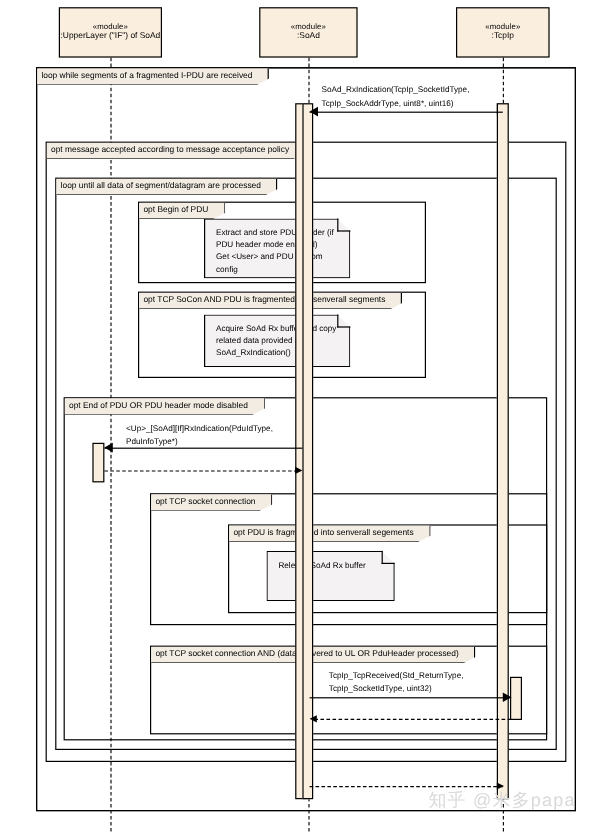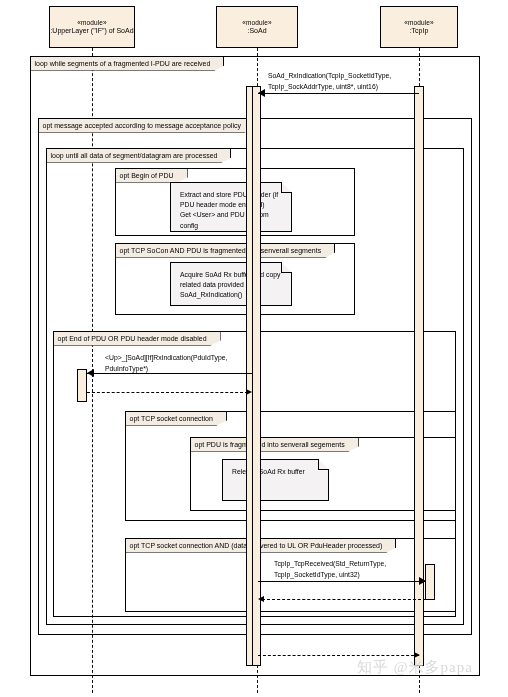--- a/index.html
+++ b/index.html
@@ -78,21 +78,21 @@
     border-right:6px solid #000;
   }
   .msglabel{
     position:absolute;font-size:6.8px;line-height:1.55;white-space:pre-line;
     color:#000;
   }
 
   
   .watermark{
     position:absolute;font-size:15px;color:#d9d9d9;letter-spacing:1px;
-    font-family:Liberation Serif, serif;white-space:nowrap;
+    font-family:Liberation Sans, sans-serif;white-space:nowrap;
   }
 </style>
 </head>
 <body>
 
 <div id="canvas">
 
   <div class="head" style="left:49px;top:6px;width:86px;height:42px;">
     <div class="stereo">«module»</div>
     <div class="iname">:UpperLayer ("IF") of SoAd</div>

